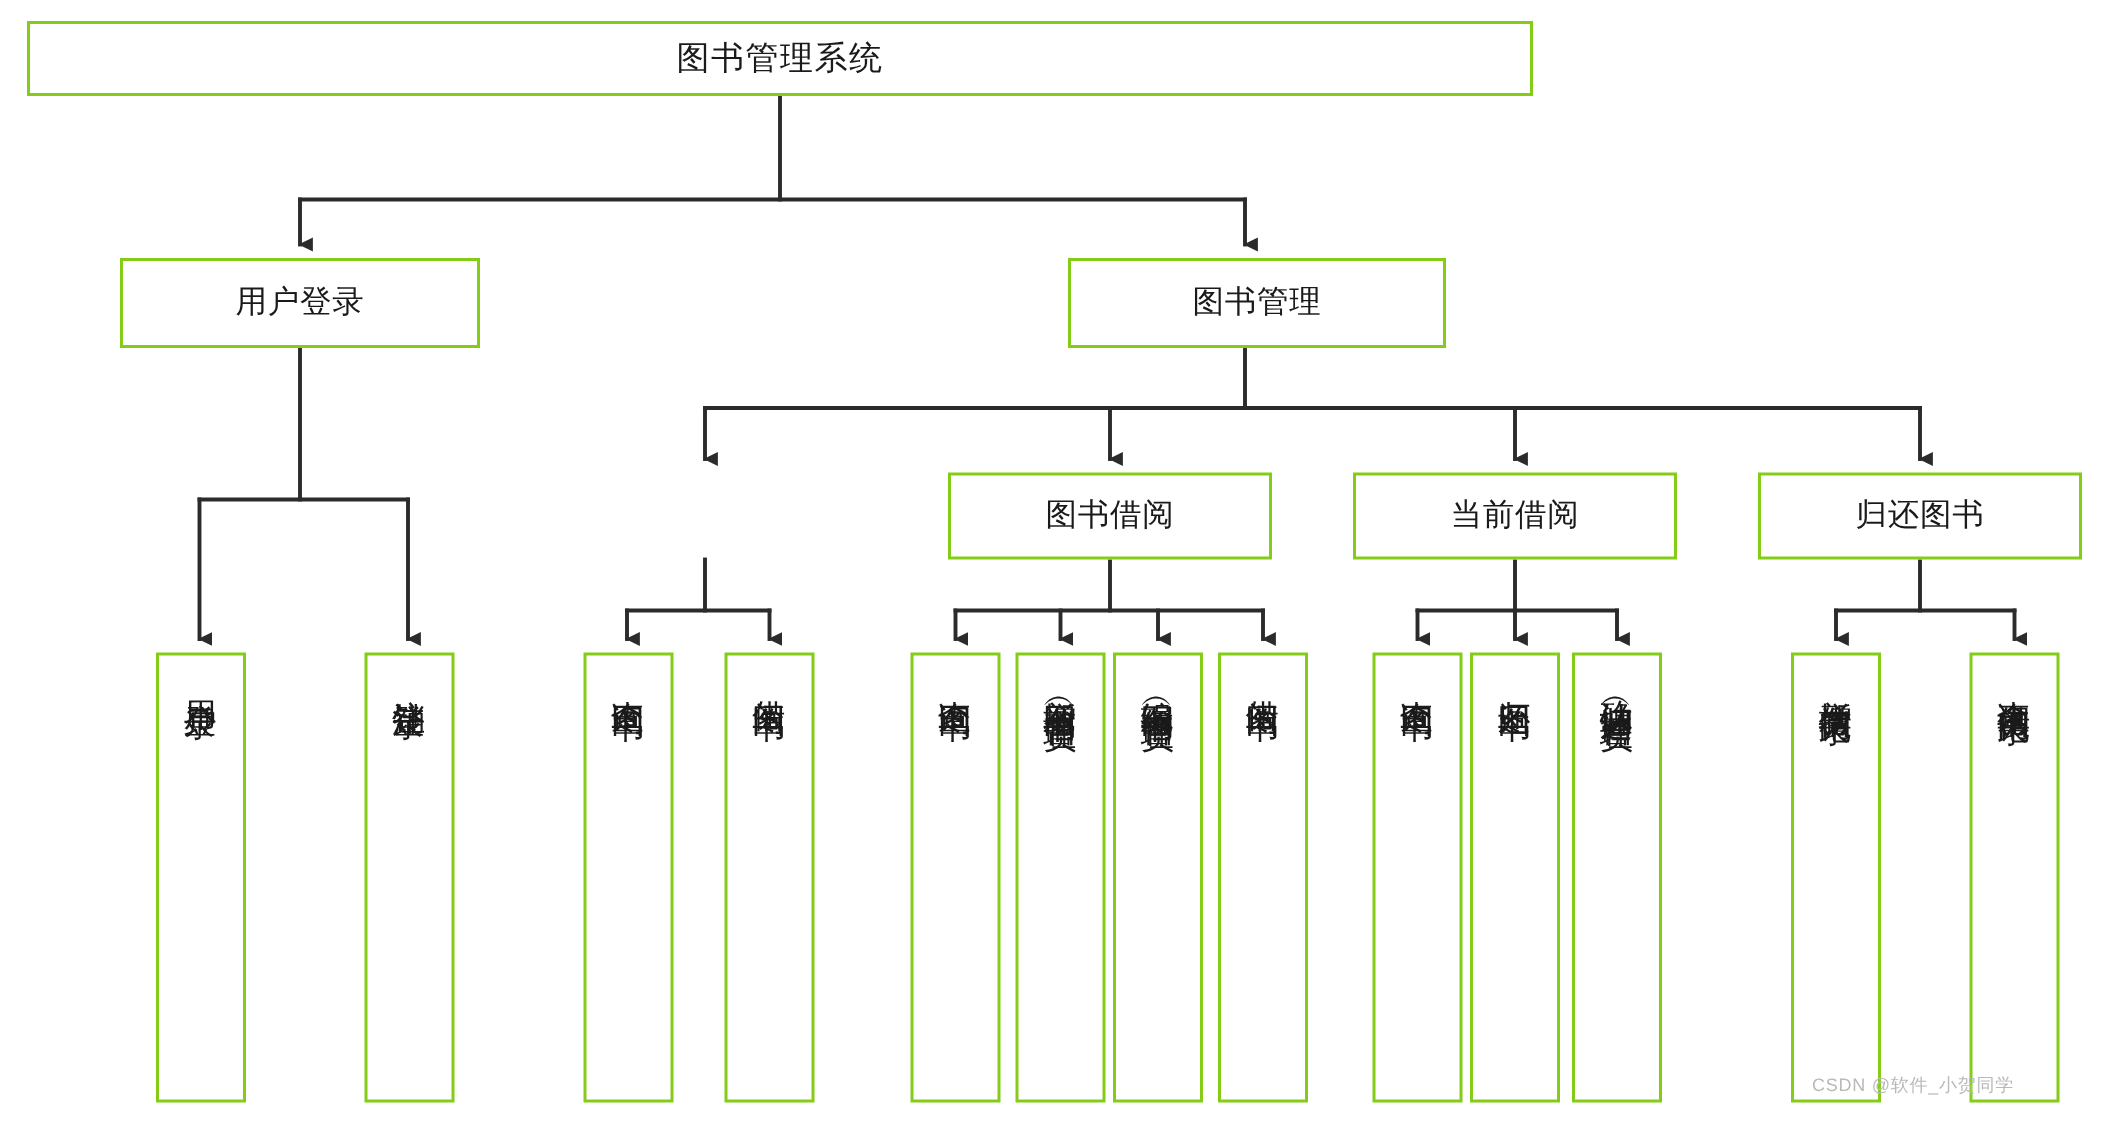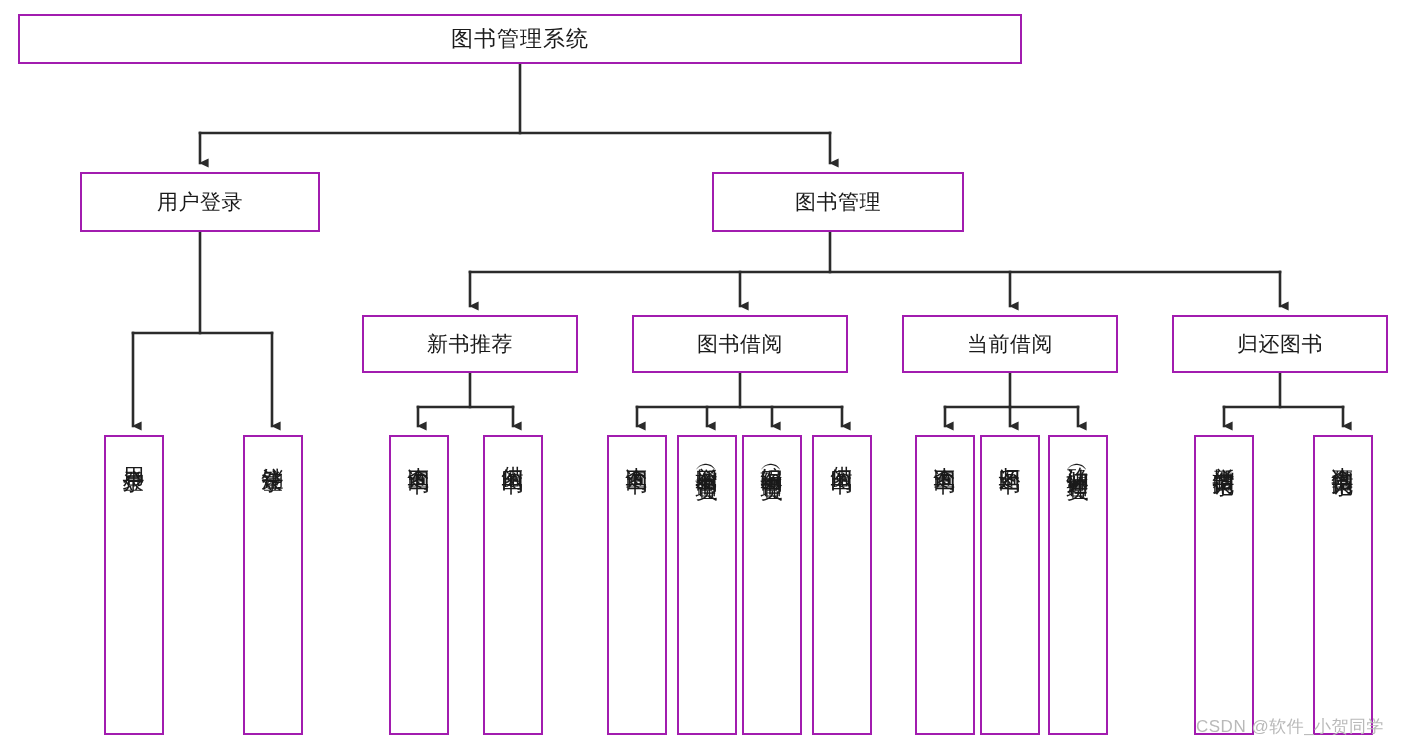--- a/index.html
+++ b/index.html
@@ -23,21 +23,21 @@
     left: 0;
     top: 0;
     width: 1405px;
     height: 747px;
     pointer-events: none;
   }
   .node {
     position: absolute;
     box-sizing: border-box;
     background: #ffffff;
-    border: 2px solid #a21caf;
+    border: 2px solid #84cc16;
     display: flex;
     align-items: center;
     justify-content: center;
     color: #1a1a1a;
   }
   .node-label {
     display: block;
     text-align: center;
     line-height: 1.18;
     white-space: nowrap;
@@ -57,24 +57,25 @@
   .node.vertical .node-label {
     writing-mode: vertical-rl;
     text-orientation: upright;
     font-size: 22px;
     line-height: 1.05;
     letter-spacing: 2px;
     white-space: nowrap;
   }
   .watermark {
     position: absolute;
-    font-size: 17px;
+    font-size: 12px;
     color: #b9b9b9;
     white-space: nowrap;
     letter-spacing: 0.5px;
+    margin-left: 12px;
   }
 </style>
 </head>
 <body>
 
 <div id="diagram-root">
 
   <svg id="edge-layer" viewBox="0 0 1405 747" width="1405" height="747" xmlns="http://www.w3.org/2000/svg">
     <defs>
       <marker id="arrow" markerWidth="11" markerHeight="11" refX="5.2" refY="8.6" orient="auto" markerUnits="userSpaceOnUse">
@@ -129,23 +130,20 @@
     <span class="node-label">图书管理系统</span>
   </div>
 
   <div class="node horizontal" style="left:80px; top:172px; width:240px; height:60px;">
     <span class="node-label">用户登录</span>
   </div>
   <div class="node horizontal" style="left:712px; top:172px; width:252px; height:60px;">
     <span class="node-label">图书管理</span>
   </div>
 
-  <div class="node horizontal" style="left:362px; top:315px; width:216px; height:58px;">
-    <span class="node-label">新书推荐</span>
-  </div>
   <div class="node horizontal" style="left:902px; top:315px; width:216px; height:58px;">
     <span class="node-label">当前借阅</span>
   </div>
   <div class="node horizontal" style="left:632px; top:315px; width:216px; height:58px;">
     <span class="node-label">图书借阅</span>
   </div>
   <div class="node horizontal" style="left:1172px; top:315px; width:216px; height:58px;">
     <span class="node-label">归还图书</span>
   </div>
 

